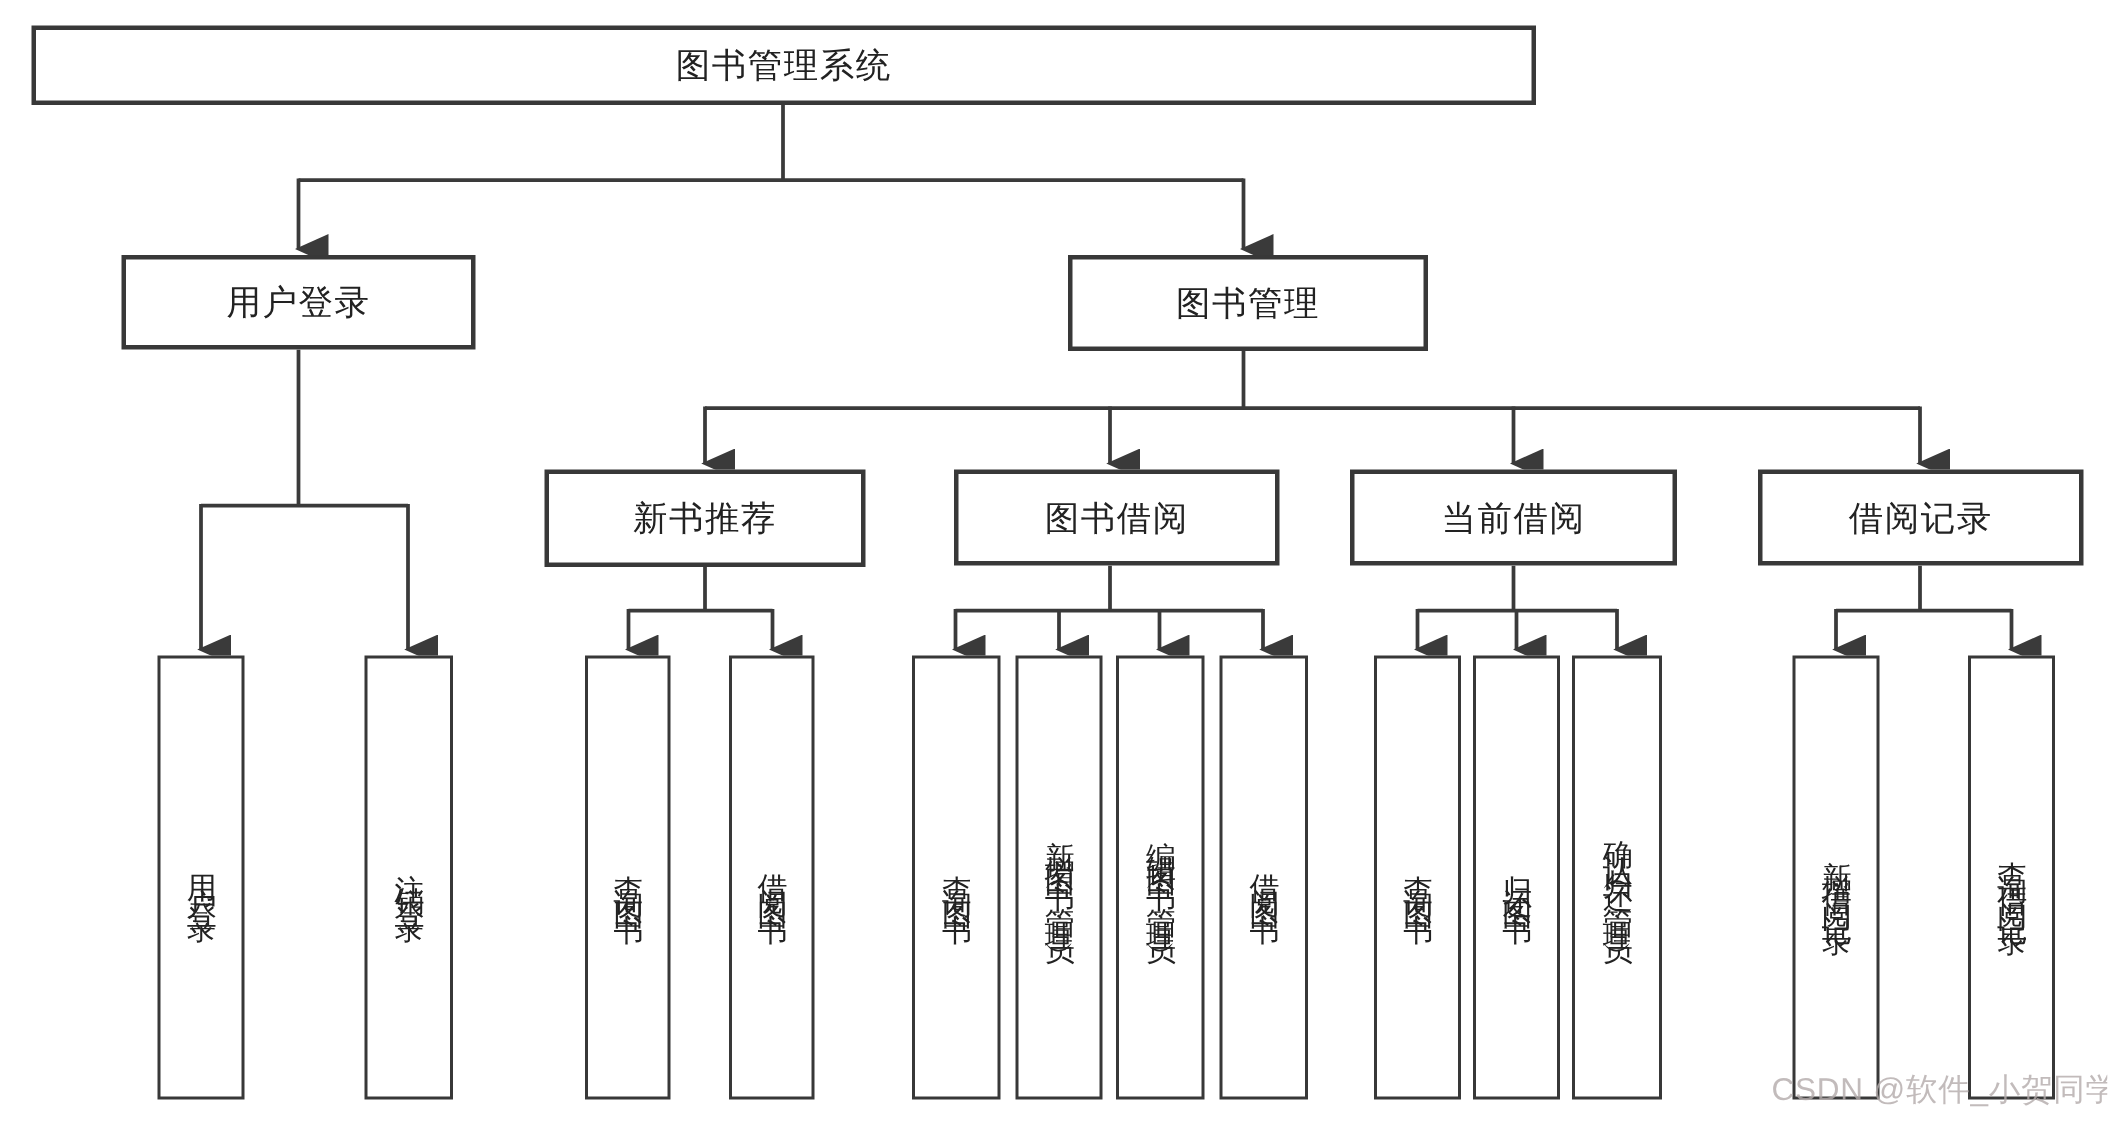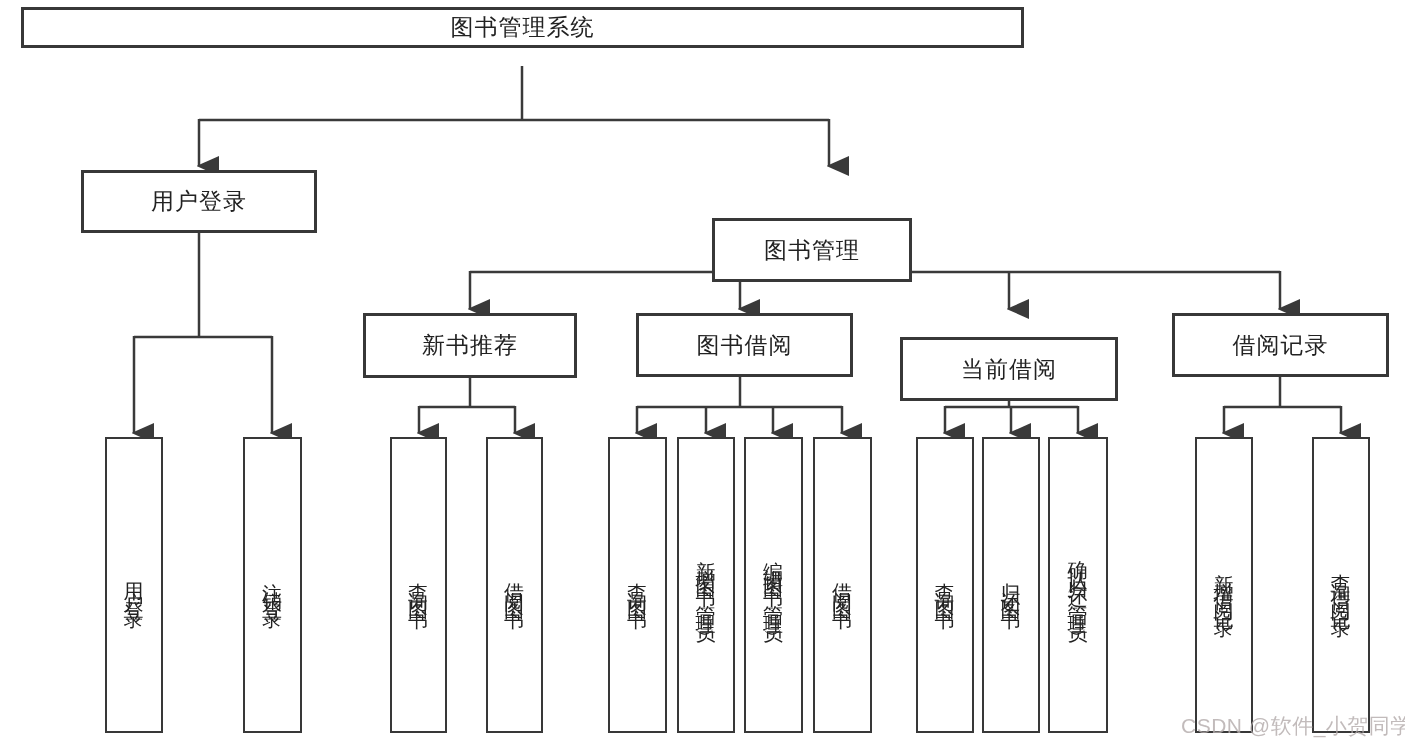--- a/index.html
+++ b/index.html
@@ -78,38 +78,38 @@
       <path d="M1011,406 V433" marker-end="url(#arrow)"></path>
       <path d="M1078,406 V433" marker-end="url(#arrow)"></path>
 
       <path d="M1280,377 V407"></path>
       <path d="M1224,407 H1341"></path>
       <path d="M1224,406 V433" marker-end="url(#arrow)"></path>
       <path d="M1341,406 V433" marker-end="url(#arrow)"></path>
     </g>
   </svg>
 
-  <div class="node" style="left:21px;top:7px;width:1003px;height:41px;">
+  <div class="node" style="left:21px;top:17px;width:1003px;height:53px;">
     <span>图书管理系统</span>
   </div>
 
   <div class="node" style="left:81px;top:170px;width:236px;height:63px;">
     <span>用户登录</span>
   </div>
-  <div class="node" style="left:712px;top:170px;width:200px;height:64px;margin-top:48px;">
+  <div class="node" style="left:712px;top:170px;width:240px;height:64px;">
     <span>图书管理</span>
   </div>
 
   <div class="node" style="left:363px;top:313px;width:214px;height:65px;">
     <span>新书推荐</span>
   </div>
   <div class="node" style="left:636px;top:313px;width:217px;height:64px;">
     <span>图书借阅</span>
   </div>
-  <div class="node" style="left:900px;top:313px;width:218px;height:64px;margin-top:24px;">
+  <div class="node" style="left:900px;top:313px;width:218px;height:64px;">
     <span>当前借阅</span>
   </div>
   <div class="node" style="left:1172px;top:313px;width:217px;height:64px;">
     <span>借阅记录</span>
   </div>
 
   <div class="vnode" style="left:105px;top:437px;width:58px;height:296px;">
     <span>用户登录</span>
   </div>
   <div class="vnode" style="left:243px;top:437px;width:59px;height:296px;">

